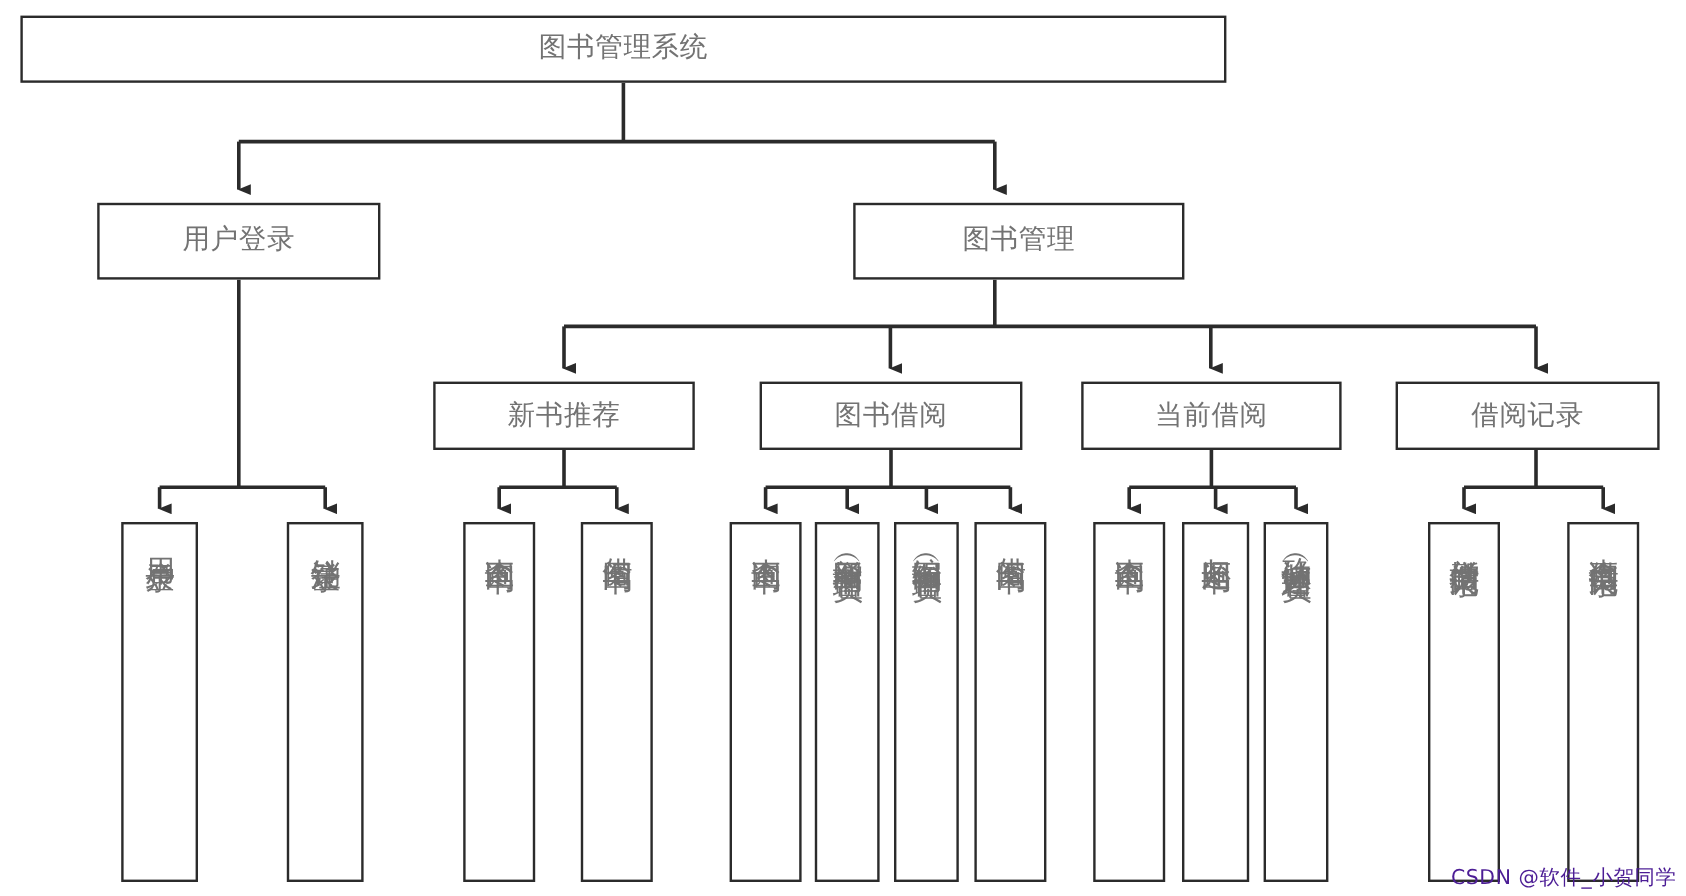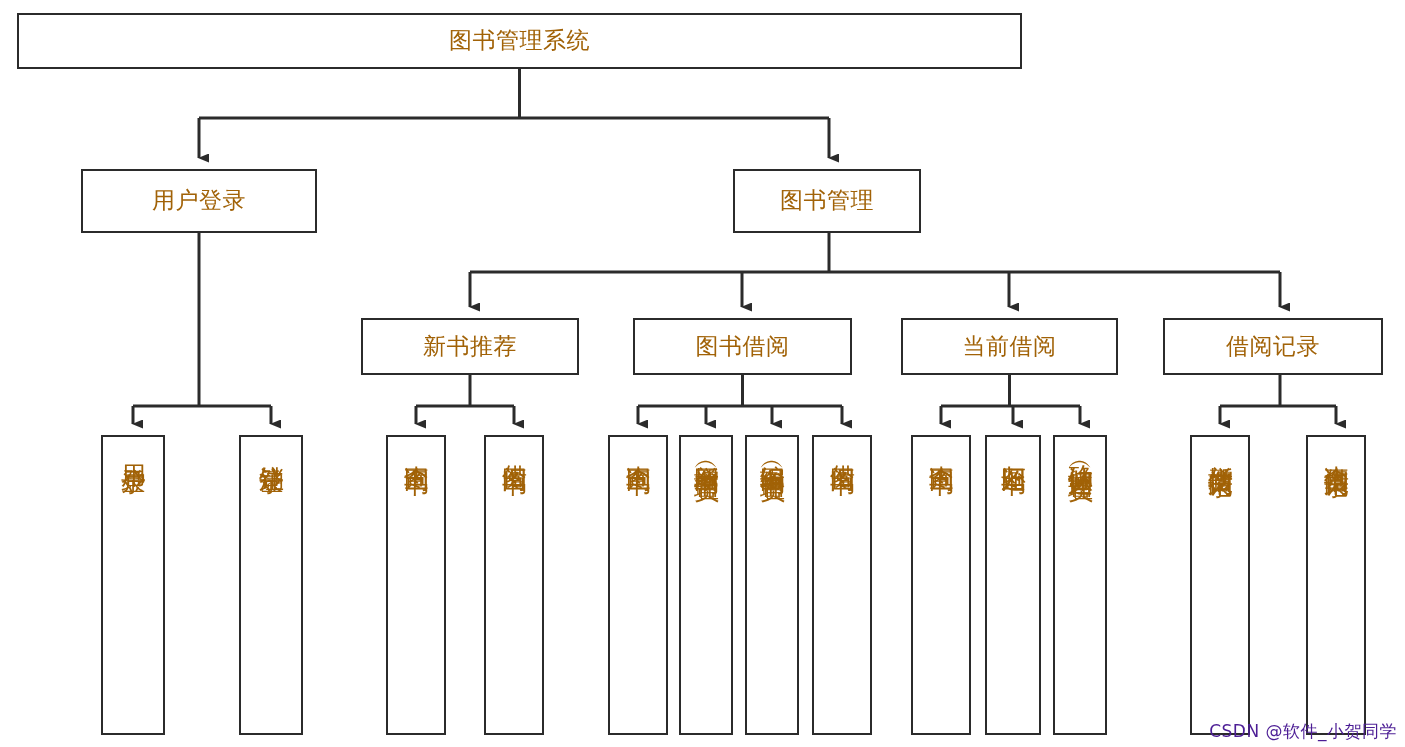--- a/index.html
+++ b/index.html
@@ -30,21 +30,21 @@
     position: absolute;
     box-sizing: border-box;
     background: #ffffff;
     border: 2px solid #2b2b2b;
     display: flex;
     align-items: center;
     justify-content: center;
     z-index: 2;
   }
   .node-label {
-    color: #a16207;
+    color: #737373;
     text-align: center;
     line-height: 1.18;
     letter-spacing: 0.5px;
     white-space: nowrap;
   }
   
   .node.horizontal .node-label {
     font-size: 23px;
     writing-mode: horizontal-tb;
   }
@@ -125,21 +125,21 @@
       </g>
   </svg>
 
   <div class="node root horizontal" style="left: 17px; top: 13px; width: 1005px; height: 56px;">
     <span class="node-label">图书管理系统</span>
   </div>
 
   <div class="node horizontal" style="left: 81px; top: 169px; width: 236px; height: 64px;">
     <span class="node-label">用户登录</span>
   </div>
-  <div class="node horizontal" style="left: 733px; top: 169px; width: 188px; height: 64px;">
+  <div class="node horizontal" style="left: 711px; top: 169px; width: 276px; height: 64px;">
     <span class="node-label">图书管理</span>
   </div>
 
   <div class="node horizontal" style="left: 633px; top: 318px; width: 219px; height: 57px;">
     <span class="node-label">图书借阅</span>
   </div>
   <div class="node horizontal" style="left: 361px; top: 318px; width: 218px; height: 57px;">
     <span class="node-label">新书推荐</span>
   </div>
   <div class="node horizontal" style="left: 901px; top: 318px; width: 217px; height: 57px; justify-content: center;">

